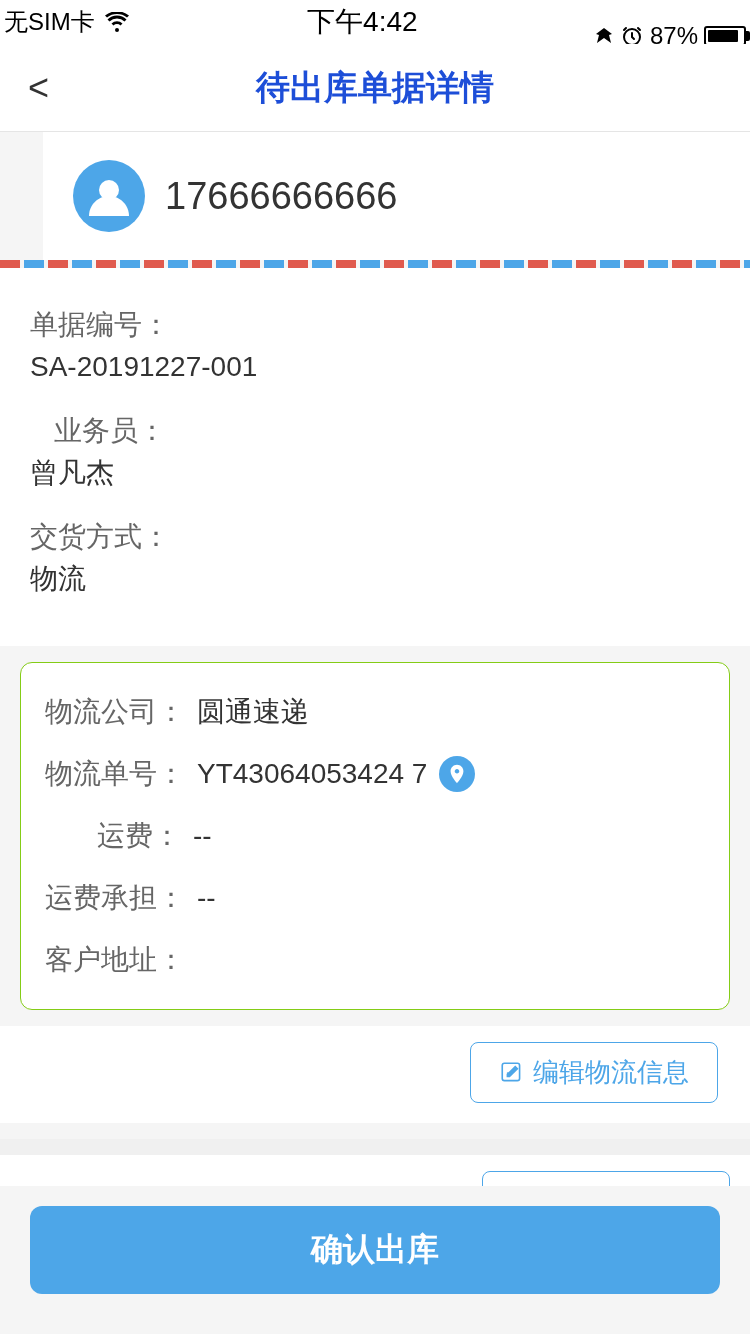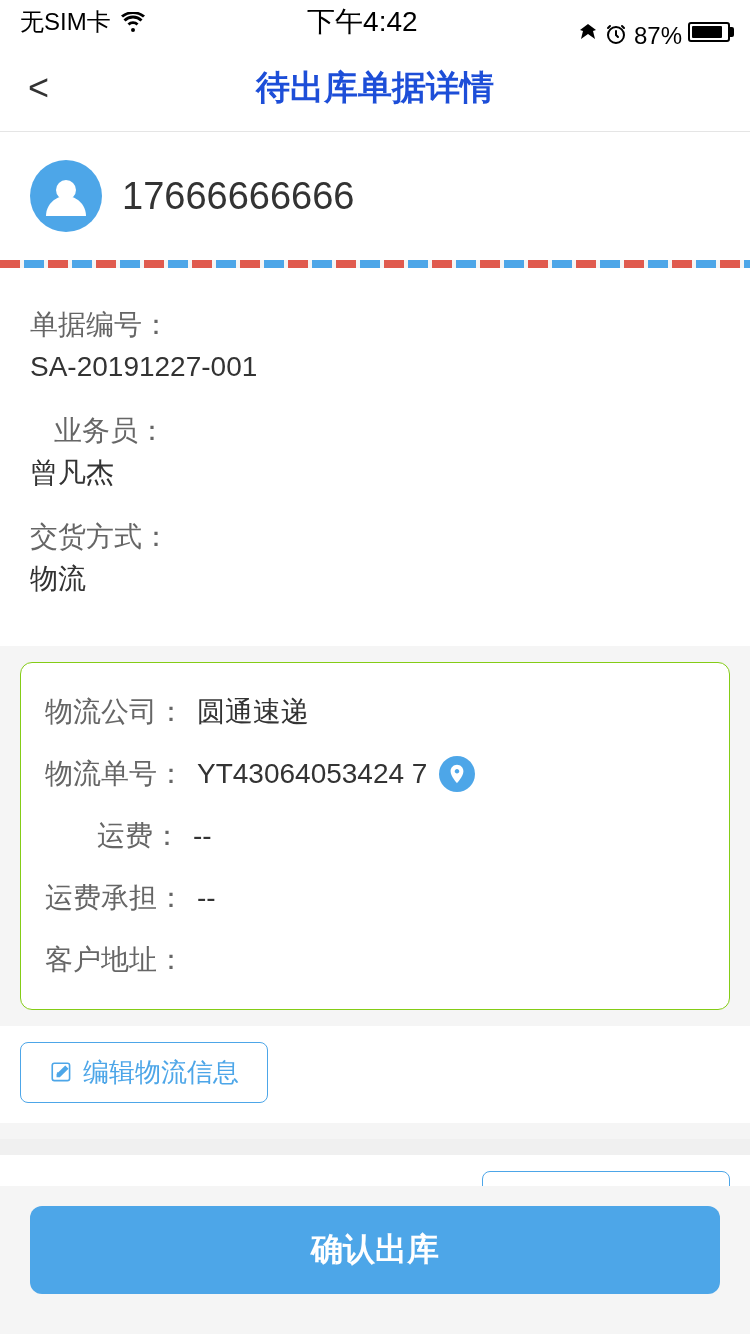--- a/index.html
+++ b/index.html
@@ -15,35 +15,36 @@
     }
 
     
     .status-bar {
       width: 750px;
       height: 44px;
       background: #fff;
       display: flex;
       align-items: center;
       justify-content: space-between;
-      padding: 0 20px;
+      padding: 0 4px;
       font-size: 24px;
       color: #000;
     }
     .status-bar-left {
       display: flex;
       align-items: center;
       gap: 8px;
     }
     .status-bar-center {
       font-size: 28px;
       font-weight: 500;
     }
     .status-bar-right {
       display: flex;
+      align-items: center;
       gap: 6px;
       font-size: 24px;
       margin-top: 27px;
     }
     .battery-icon {
       width: 42px;
       height: 20px;
       border: 2px solid #000;
       border-radius: 3px;
       position: relative;
@@ -94,20 +95,21 @@
     }
 
     
     .user-header {
       background: #fff;
       padding: 28px 30px;
       display: flex;
       align-items: center;
       gap: 20px;
       margin-bottom: 0;
+      margin-left: 43px;
     }
     .user-avatar {
       width: 72px;
       height: 72px;
       border-radius: 50%;
       background: #4da6e8;
       display: flex;
       align-items: center;
       justify-content: center;
     }
@@ -209,21 +211,22 @@
       flex: 1;
       display: flex;
       align-items: center;
       gap: 12px;
       flex-wrap: wrap;
     }
 
     
     .edit-btn-row {
       display: flex;
-      padding: 16px 22px 20px 20px;
+      justify-content: flex-end;
+      padding: 16px 32px 20px 20px;
       background: #fff;
       margin-bottom: 16px;
     }
     .edit-btn {
       display: flex;
       align-items: center;
       gap: 8px;
       border: 1px solid #4da6e8;
       border-radius: 8px;
       padding: 12px 28px;

